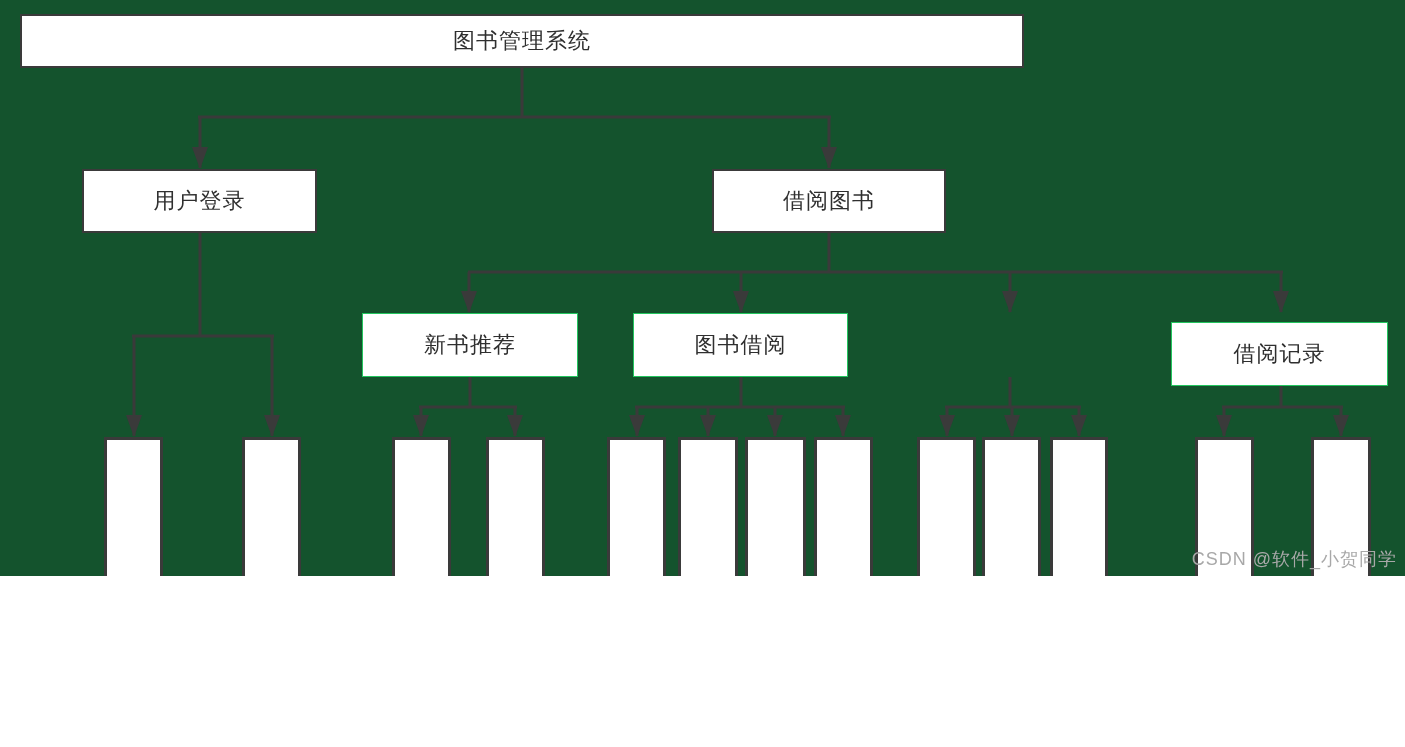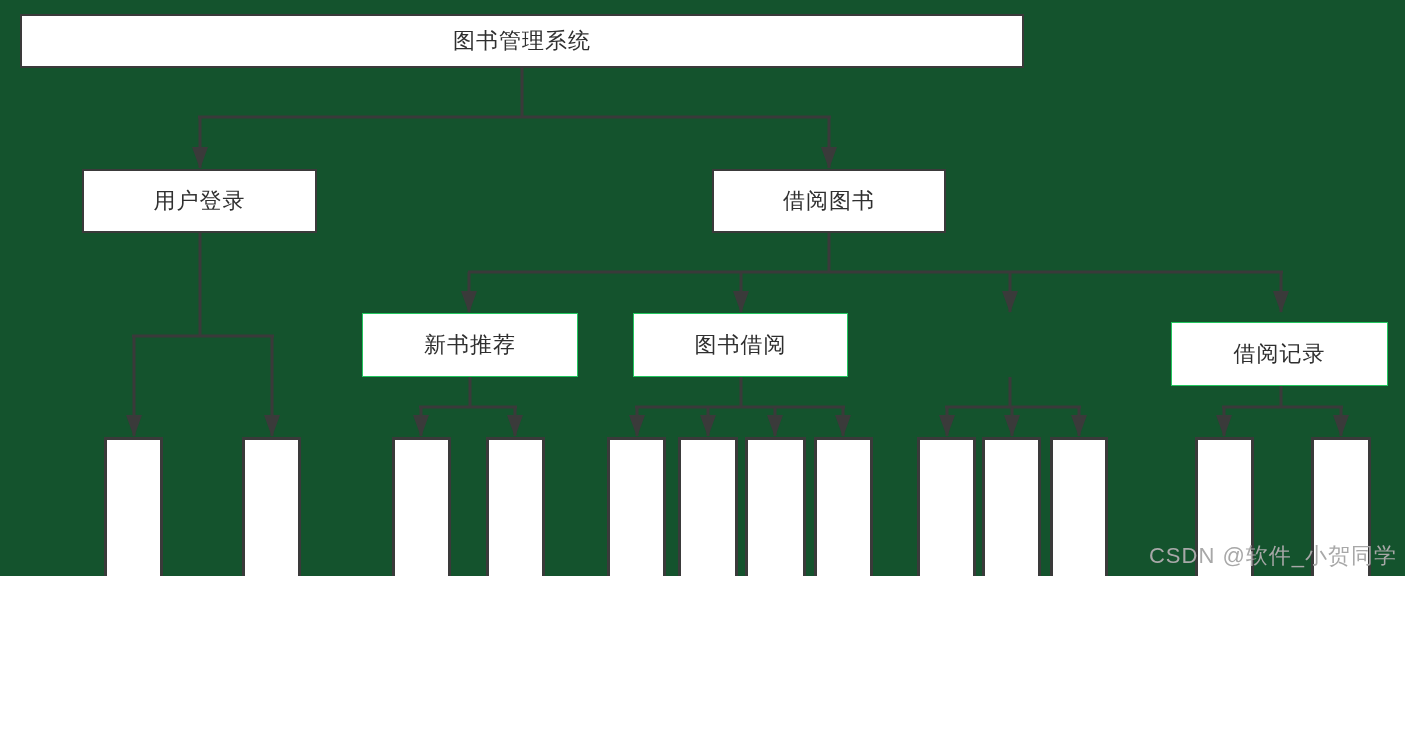--- a/index.html
+++ b/index.html
@@ -44,21 +44,21 @@
     writing-mode: vertical-rl;
     text-orientation: mixed;
     font-size: 21px;
     letter-spacing: 5px;
     line-height: 1;
   }
   .watermark {
     position: absolute;
     right: 8px;
     bottom: 5px;
-    font-size: 22px;
+    font-size: 18px;
     color: #a8a8a8;
     letter-spacing: 1px;
     white-space: nowrap;
   }
 </style>
 </head>
 <body>
 
 <div id="canvas">
 

